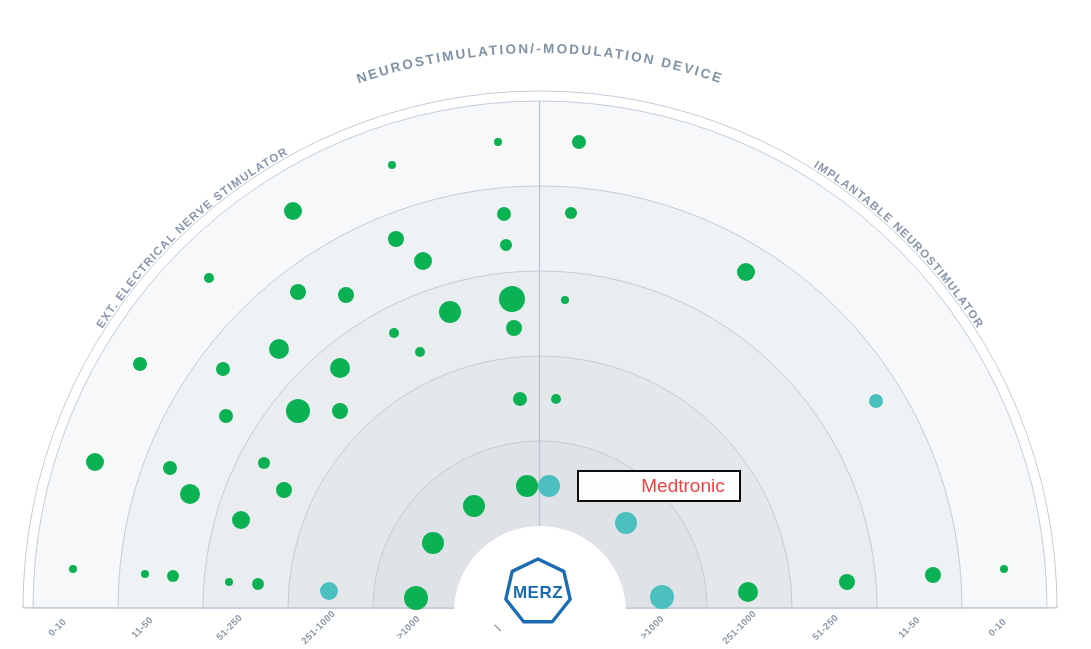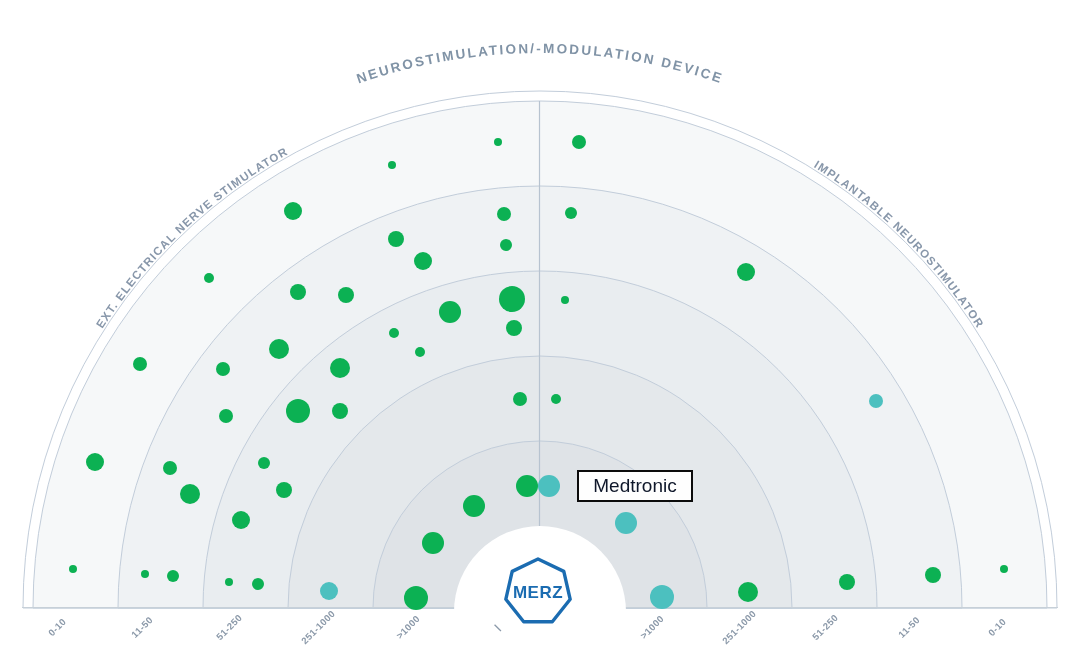--- a/index.html
+++ b/index.html
@@ -12,21 +12,21 @@
   .arc-text{fill:#8093a6;font-family:"Liberation Sans",sans-serif;font-weight:bold;}
   #title-text{font-size:13.5px;letter-spacing:2.2px;}
   .sector-text{font-size:11.5px;letter-spacing:1.2px;fill:#8897aa;}
   .tick{
     position:absolute;top:627px;transform:translate(-50%,-50%) rotate(-45deg);
     font-weight:bold;font-size:9.5px;color:#8b99a9;letter-spacing:.4px;white-space:nowrap;
   }
   #annotation-box{
     position:absolute;left:577px;top:470px;width:112px;height:28px;
     border:2px solid #0c0c0c;background:#fefefe;
-    font-size:19px;color:#0f172a;text-align:center;line-height:28px;
+    font-size:19px;color:#ef4444;text-align:center;line-height:28px;padding-left:48px;
   }
   #merz-text{font-weight:bold;font-size:17px;letter-spacing:.5px;fill:#1b6cb1;
     font-family:"Liberation Sans",sans-serif;}
 </style>
 </head>
 <body>
 
 <div id="stage">
 
   <svg id="chart-svg" width="1091" height="649" viewBox="0 0 1091 649">

